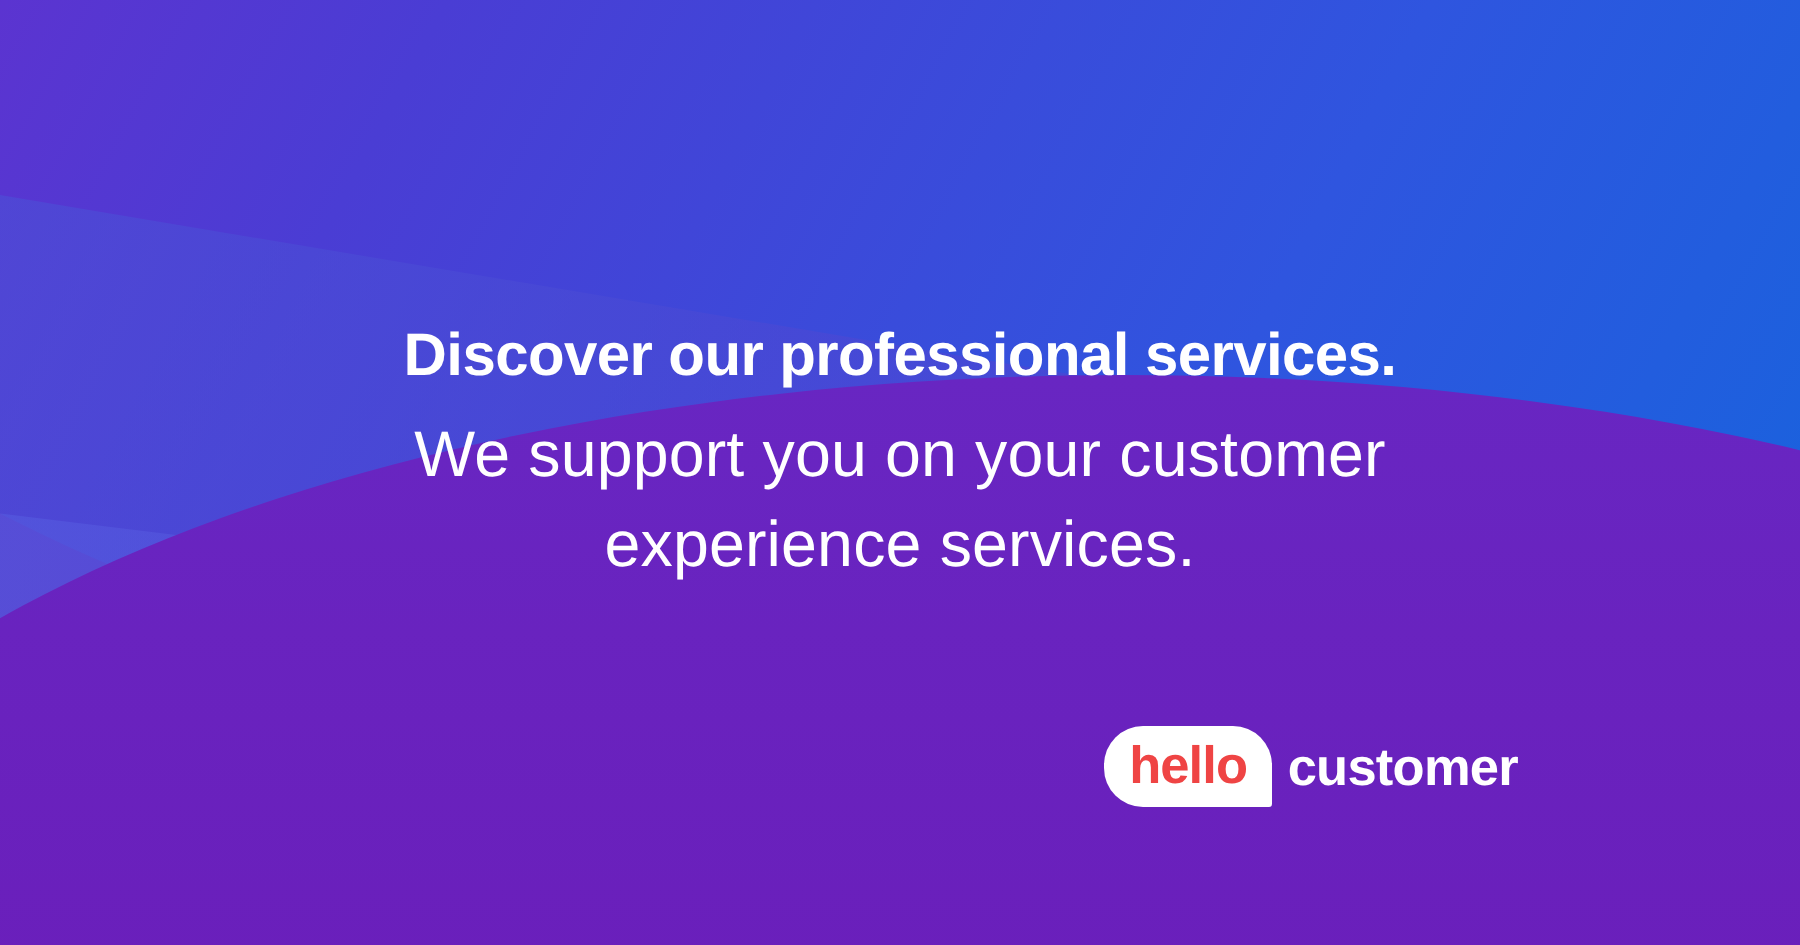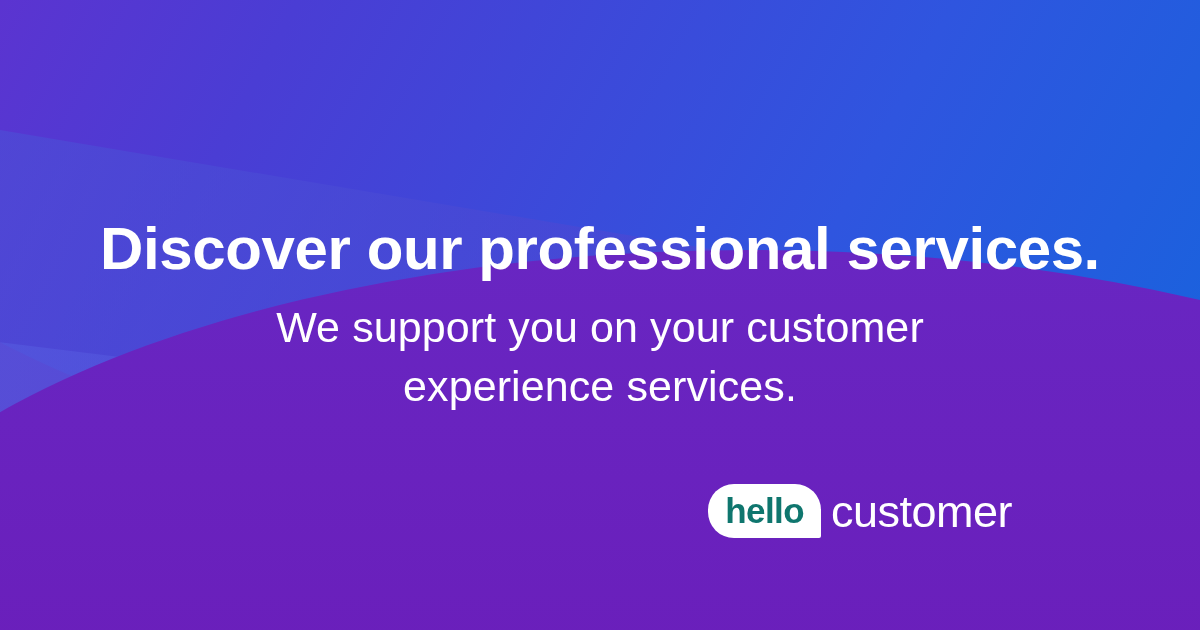--- a/index.html
+++ b/index.html
@@ -95,21 +95,21 @@
     right: 0;
     top: 214px;
     text-align: center;
     padding: 0 70px;
     box-sizing: border-box;
   }
 
   .headline {
     margin: 0;
     color: #ffffff;
-    font-size: 60px;
+    font-size: 40px;
     font-weight: 700;
     letter-spacing: -0.4px;
     line-height: 1.16;
     white-space: nowrap;
   }
 
   .subhead {
     margin: 14px 0 0 0;
     color: #ffffff;
     font-size: 43px;
@@ -133,31 +133,31 @@
     background: #ffffff;
     
     border-radius: 26px 26px 2px 26px;
     padding: 9px 17px 10px 17px;
     display: flex;
     align-items: center;
     line-height: 1;
   }
 
   .logo-hello {
-    color: #0f766e;
+    color: #ef4444;
     font-size: 35px;
     font-weight: 700;
     letter-spacing: -0.6px;
     line-height: 1;
   }
 
   .logo-customer {
     color: #ffffff;
-    font-size: 45px;
-    font-weight: 400;
+    font-size: 35px;
+    font-weight: 700;
     letter-spacing: -0.5px;
     line-height: 1;
   }
 </style>
 </head>
 <body>
 
 <div class="card">
 
   <div class="bg-layer">

